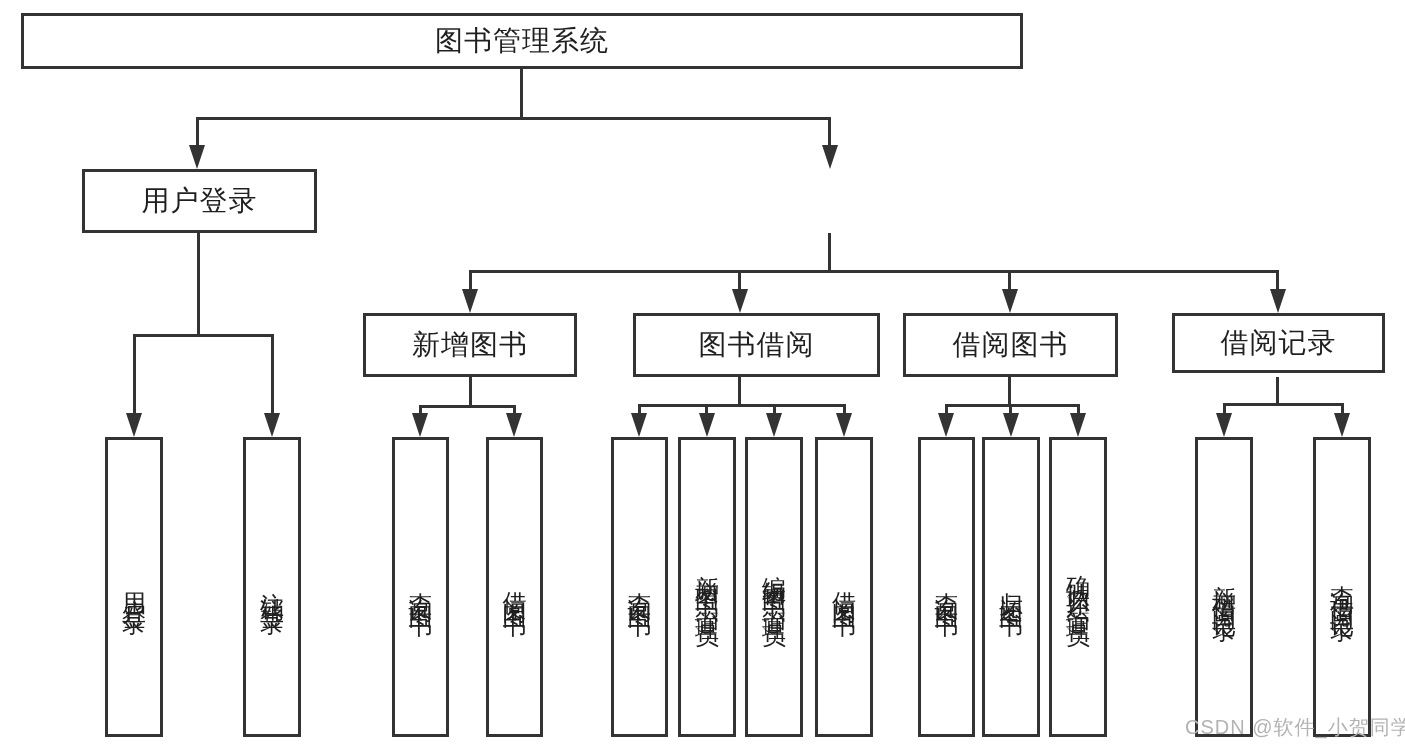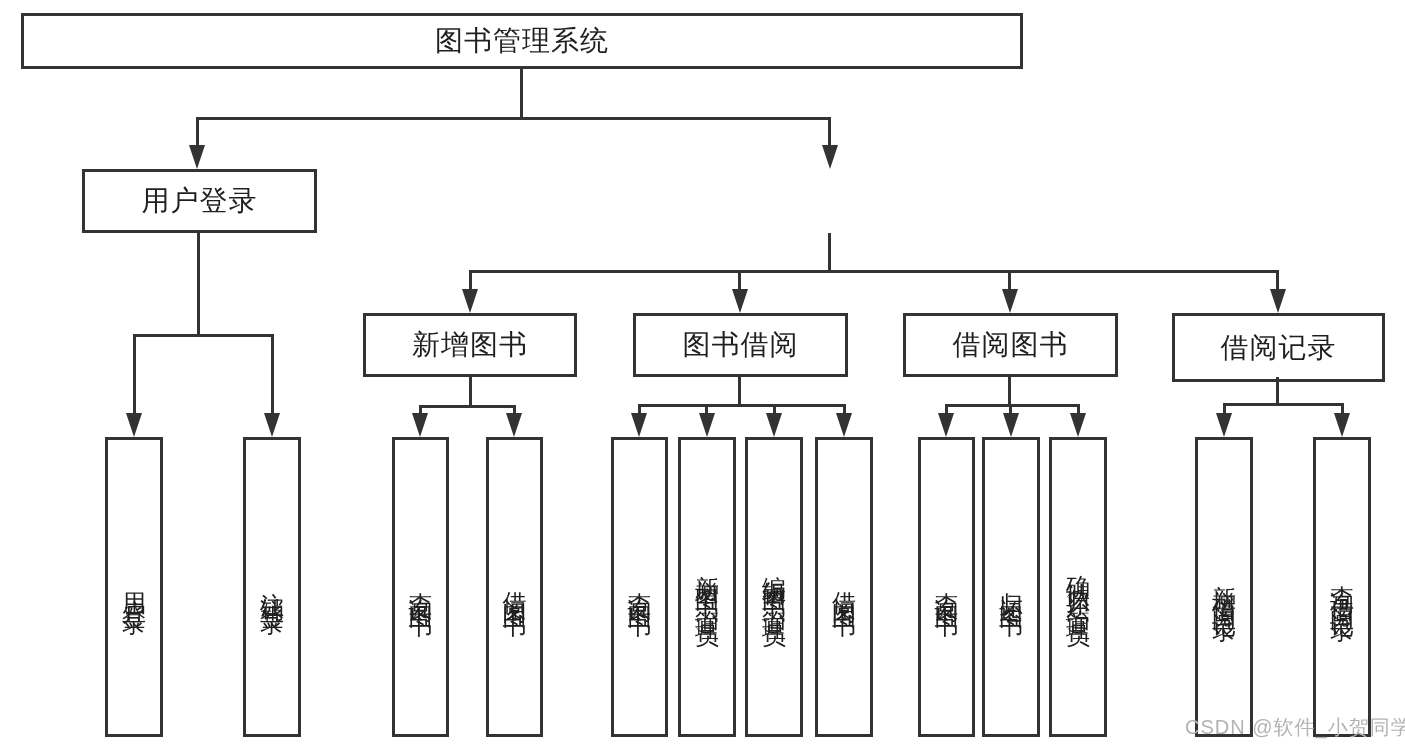--- a/index.html
+++ b/index.html
@@ -64,27 +64,27 @@
   <div class="vline" style="left:738px;top:270px;height:22px"></div>
   <div class="arrow" style="left:732px;top:289px"></div>
   <div class="vline" style="left:1008px;top:270px;height:22px"></div>
   <div class="arrow" style="left:1002px;top:289px"></div>
   <div class="vline" style="left:1276px;top:270px;height:22px"></div>
   <div class="arrow" style="left:1270px;top:289px"></div>
 
   <div class="box" style="left:363px;top:313px;width:214px;height:64px">
     <span class="hlabel">新增图书</span>
   </div>
-  <div class="box" style="left:633px;top:313px;width:215px;height:64px">
+  <div class="box" style="left:633px;top:313px;width:247px;height:64px">
     <span class="hlabel">图书借阅</span>
   </div>
   <div class="box" style="left:903px;top:313px;width:215px;height:64px">
     <span class="hlabel">借阅图书</span>
   </div>
-  <div class="box" style="left:1172px;top:313px;width:213px;height:69px">
+  <div class="box" style="left:1172px;top:313px;width:213px;height:60px">
     <span class="hlabel">借阅记录</span>
   </div>
 
   <div class="vline" style="left:469px;top:377px;height:30px"></div>
   <div class="hline" style="left:419px;top:405px;width:97px"></div>
   <div class="vline" style="left:419px;top:405px;height:11px"></div>
   <div class="arrow" style="left:412px;top:413px"></div>
   <div class="vline" style="left:513px;top:405px;height:11px"></div>
   <div class="arrow" style="left:506px;top:413px"></div>
 

